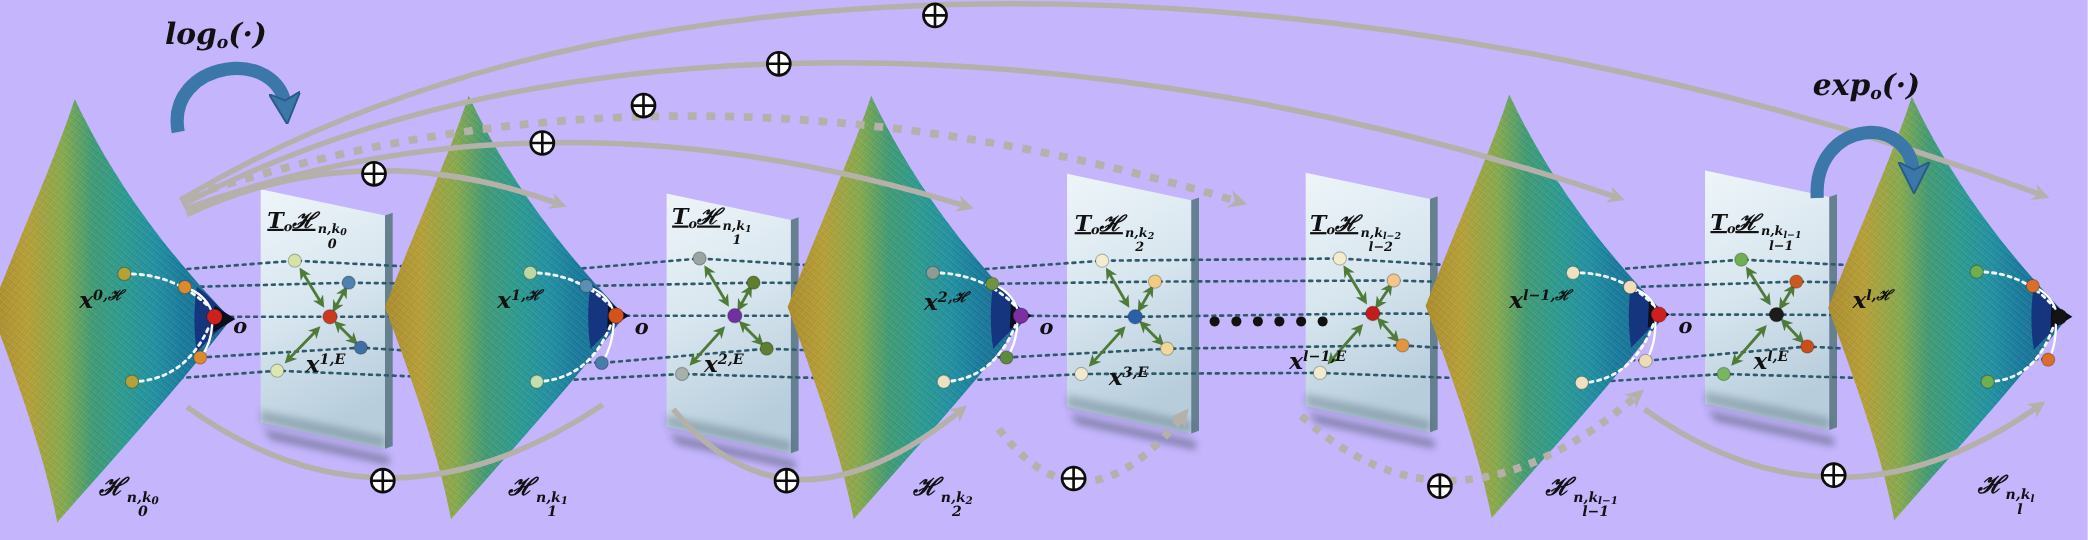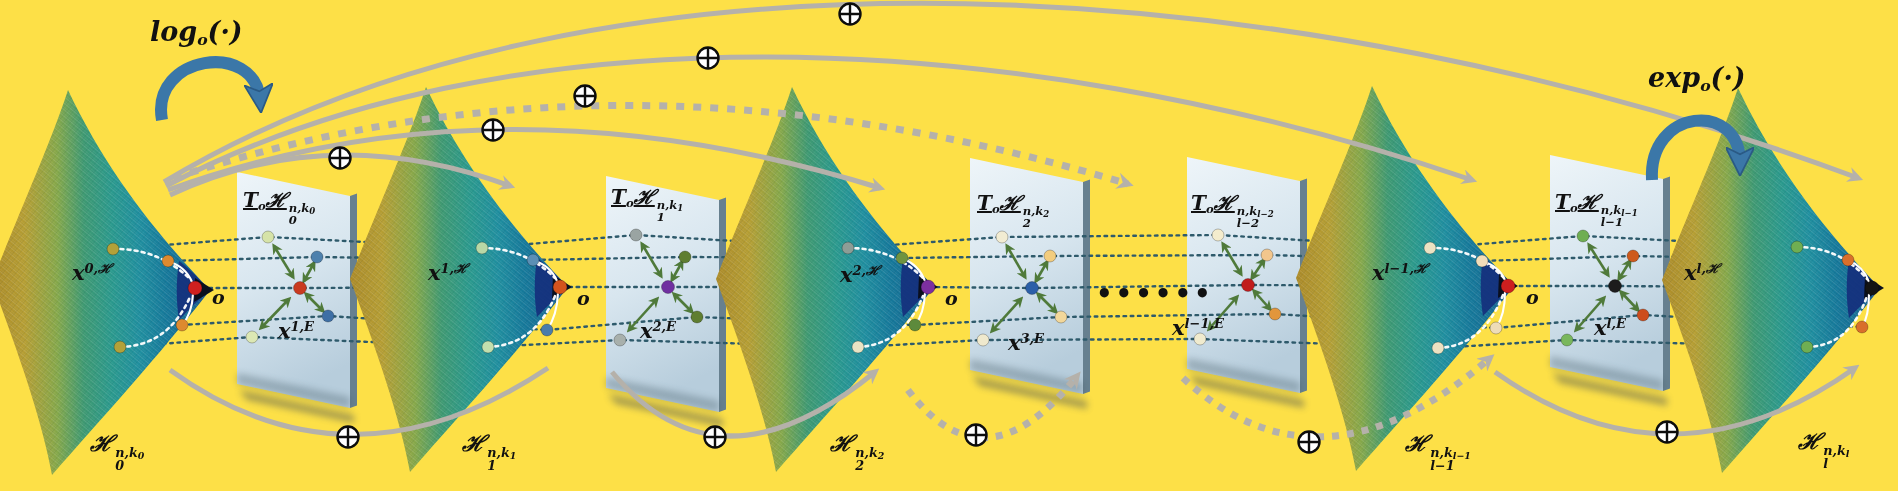--- a/index.html
+++ b/index.html
@@ -1,28 +1,28 @@
 <!DOCTYPE html>
 <html><head>
 <meta charset="utf-8">
 <style>
   html,body{margin:0;padding:0;background:#fff;}
-  #stage{position:relative;width:1898px;height:491px;overflow:hidden;background:#fde047;
+  #stage{position:relative;width:1898px;height:491px;overflow:hidden;background:#c4b5fd;
          font-family:"DejaVu Serif","Liberation Serif",serif;}
   svg{position:absolute;left:0;top:0;}
   .lbl{position:absolute;font-style:italic;font-weight:700;color:#111;
        white-space:nowrap;line-height:1;}
   .fnlabel{font-size:27px;}
   .fnsub{font-size:58%;vertical-align:-0.25em;}
   .tlabel{font-size:20px;text-decoration:underline;}
   .xlabel{font-size:21px;}
   .hlabel{font-size:22px;}
   .olabel{font-size:19px;}
   .sup{font-size:62%;vertical-align:0.55em;}
-  .stk{display:inline-flex;flex-direction:column;align-items:flex-start;
+  .stk{display:inline-flex;flex-direction:column;align-items:center;
        font-size:58%;line-height:1.05;vertical-align:-0.45em;margin-left:2px;}
   .stk-sup{display:inline;}
   .nsub{font-size:74%;position:relative;top:0.2em;}
   .ellipsis{font-size:26px;letter-spacing:3px;font-style:normal;font-weight:700;
             font-family:"DejaVu Sans","Liberation Sans",sans-serif;}
 </style>
 </head>
 <body>
 
 <div id="stage">
@@ -294,21 +294,21 @@
 <div class="lbl xlabel" style="left:1172px;top:317px">
   <span>x</span><span class="sup">l−1,E</span>
 </div>
 <div class="lbl xlabel" style="left:1594px;top:317px">
   <span>x</span><span class="sup">l,E</span>
 </div>
 
 <div class="lbl xlabel" style="left:72px;top:262px">
   <span>x</span><span class="sup">0,ℋ</span>
 </div>
-<div class="lbl xlabel" style="left:428px;top:262px">
+<div class="lbl xlabel" style="left:452px;top:262px">
   <span>x</span><span class="sup">1,ℋ</span>
 </div>
 <div class="lbl xlabel" style="left:840px;top:264px">
   <span>x</span><span class="sup">2,ℋ</span>
 </div>
 <div class="lbl xlabel" style="left:1372px;top:262px">
   <span>x</span><span class="sup">l−1,ℋ</span>
 </div>
 <div class="lbl xlabel" style="left:1684px;top:262px">
   <span>x</span><span class="sup">l,ℋ</span>

